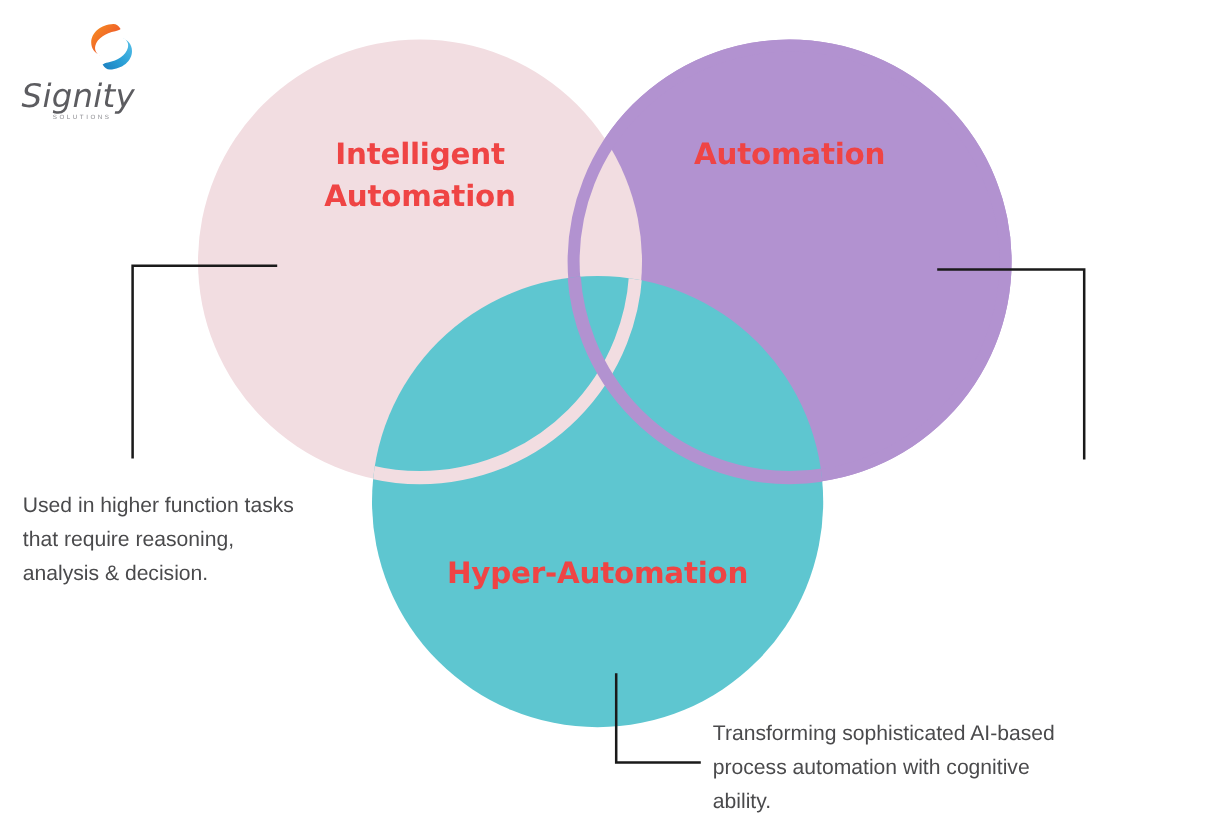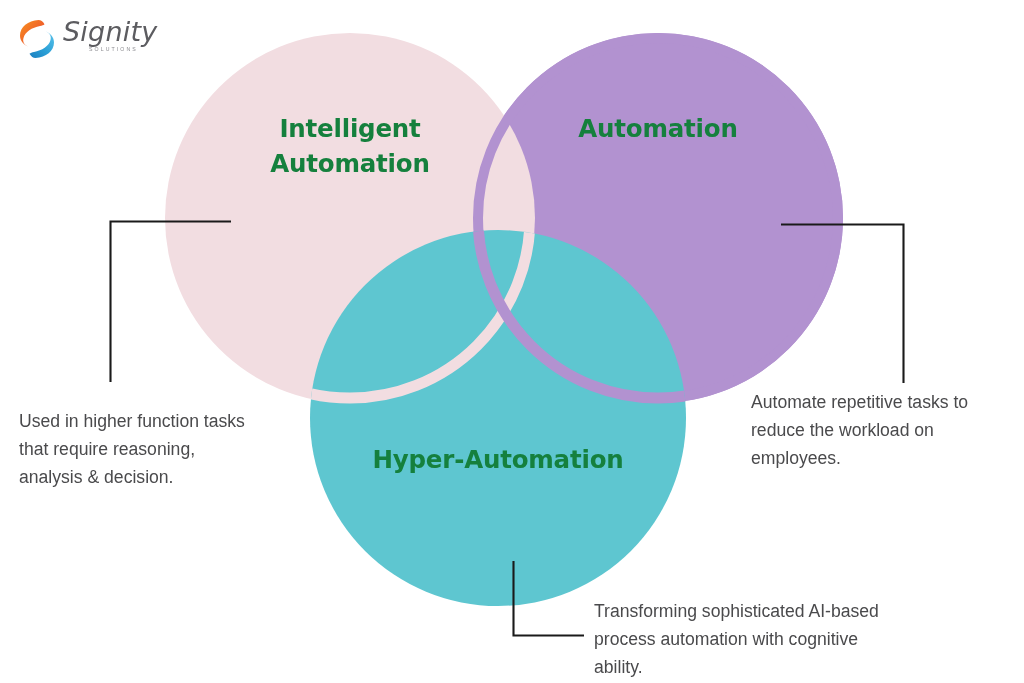--- a/index.html
+++ b/index.html
@@ -20,22 +20,23 @@
     height: 683px;
     background: #ffffff;
   }
 
   
   .logo-wrap {
     position: absolute;
     left: 18px;
     top: 18px;
     display: flex;
-    align-items: flex-start;
+    align-items: flex-end;
     gap: 7px;
+    flex-direction: column;
   }
   .logo-mark { width: 38px; height: 42px; display: block; }
   .logo-text-block {
     display: flex;
     flex-direction: column;
     line-height: 1;
   }
   .logo-word {
     font-family: "DejaVu Sans", sans-serif;
     font-style: italic;
@@ -63,26 +64,26 @@
   }
 
   
   .circle-title {
     position: absolute;
     text-align: center;
     font-family: "DejaVu Sans", sans-serif;
     font-weight: bold;
     font-size: 24.5px;
     line-height: 1.42;
-    color: #15803d;
+    color: #ef4444;
     letter-spacing: -0.2px;
   }
   #title-ia  { left: 232px; top: 112px; width: 236px; }
   #title-rpa { left: 540px; top: 112px; width: 236px; }
-  #title-ha  { left: 348px; top: 443px; width: 300px; }
+  #title-ha  { left: 348px; top: 461px; width: 300px; }
 
   
   .desc {
     position: absolute;
     font-family: "Liberation Sans", sans-serif;
     font-size: 17.6px;
     line-height: 1.58;
     color: #4a4a4c;
   }
   #desc-left   { left: 19px;  top: 388px; width: 232px; margin-top: 20px; }
@@ -150,17 +151,16 @@
   <div class="circle-title" id="title-rpa">
     <div>Automation</div>
   </div>
 
   <div class="circle-title" id="title-ha">
     <div>Hyper-Automation</div>
   </div>
 
   <div class="desc" id="desc-left">Used in higher function tasks that require reasoning, analysis &amp; decision.</div>
 
-  <div class="desc" id="desc-right">Automate repetitive tasks to reduce the workload on employees.</div>
 
   <div class="desc" id="desc-bottom">Transforming sophisticated AI-based process automation with cognitive ability.</div>
 
 </div>
 
 </body></html>

